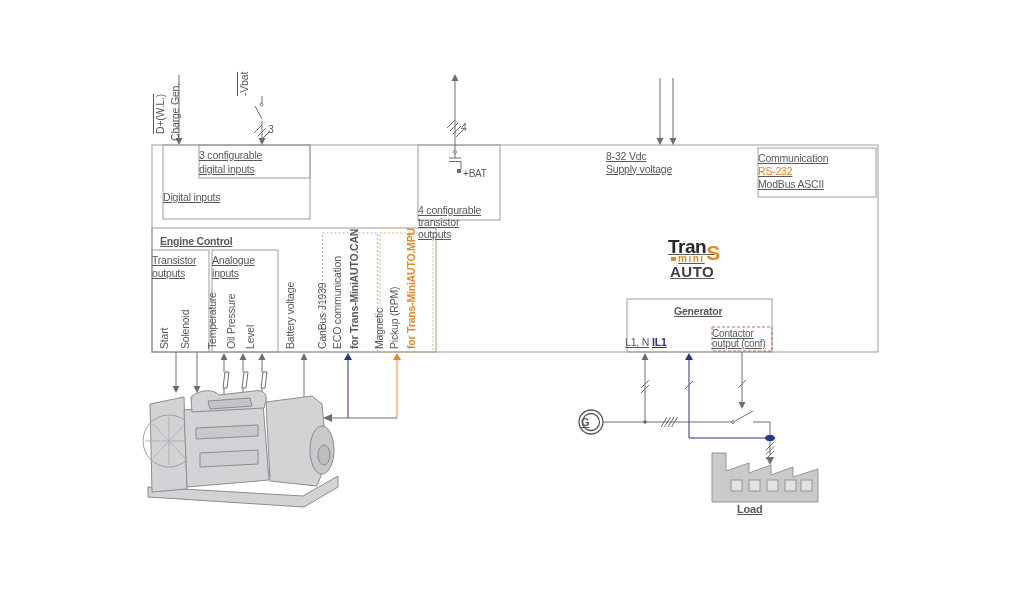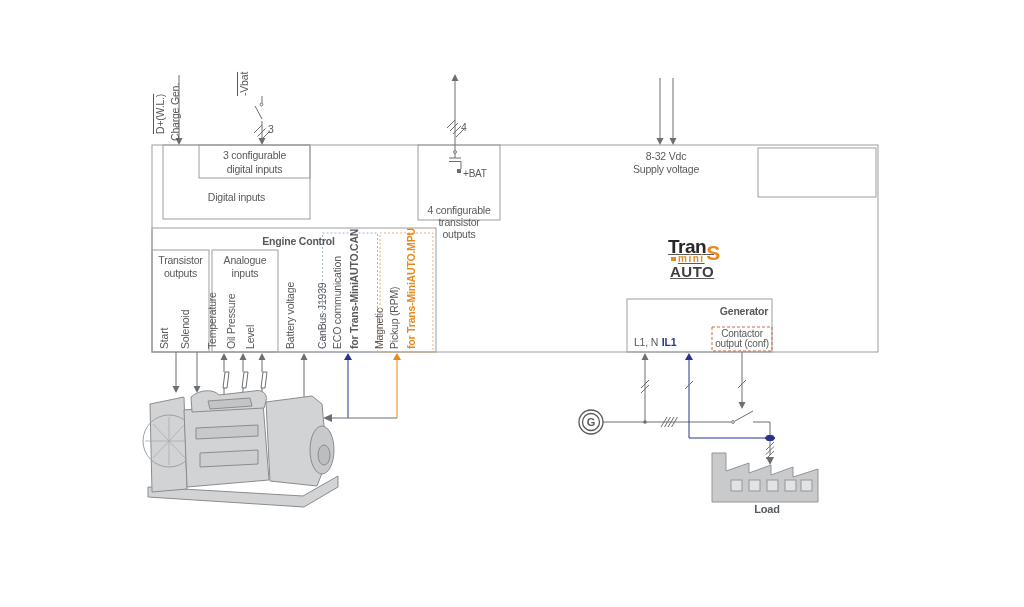--- a/index.html
+++ b/index.html
@@ -1,20 +1,20 @@
 <!DOCTYPE html>
 <html><head>
 <meta charset="utf-8">
 <style>
   html,body{margin:0;padding:0;background:#ffffff;}
   .canvas{position:relative;width:1024px;height:607px;background:#ffffff;overflow:hidden;
           font-family:"Liberation Sans", sans-serif;color:#58595b;}
   .art{position:absolute;left:0;top:0;width:1024px;height:607px;}
   .lbl{position:absolute;font-size:10.5px;line-height:12px;letter-spacing:-0.2px;color:#58595b;white-space:nowrap;}
-  .ctr{text-align:center;white-space:normal;}
+  .ctr{white-space:normal;text-decoration:underline;}
   .bold{font-weight:bold;}
   .blue{color:#27348b;}
   .orange{color:#ee8222;}
   .tiny{font-size:10px;line-height:10px;}
   .vlabel{position:absolute;font-size:10.5px;line-height:11px;height:11px;letter-spacing:-0.2px;
           white-space:nowrap;transform:rotate(-90deg);transform-origin:0 100%;color:#58595b;}
   .overl{text-decoration:overline;}
   .logo{position:absolute;left:668px;top:234px;width:80px;text-decoration:underline;}
   .logo .t1{font-size:19px;font-weight:bold;color:#2b2728;letter-spacing:-0.5px;}
   .logo .t2{font-size:21px;font-weight:bold;color:#e8891f;position:relative;top:7px;left:0px;}
@@ -213,28 +213,33 @@
     <span>4 configurable</span><br>
     <span>transistor</span><br>
     <span>outputs</span>
   </div>
 
   <div class="lbl ctr" style="left:606px;top:150px;width:120px;line-height:12.5px;">
     <span>8-32 Vdc</span><br>
     <span>Supply voltage</span>
   </div>
 
+  <div class="lbl ctr" style="left:758px;top:152px;width:118px;line-height:13px;">
+    <span>Communication</span><br>
+    <span class="orange">RS-232</span><br>
+    <span>ModBus ASCII</span>
+  </div>
 
   <div class="logo">
     <span class="t1">Tran</span><span class="t2">S</span>
     <span class="t3"><span class="sq"></span><span>mini</span></span>
     <span class="t4">AUTO</span>
   </div>
 
-  <div class="lbl bold ctr" style="left:176px;top:235px;width:245px;">Engine Control</div>
+  <div class="lbl bold ctr" style="left:160px;top:235px;width:245px;">Engine Control</div>
 
   <div class="lbl ctr" style="left:152px;top:254px;width:57px;line-height:13px;">
     <span>Transistor</span><br>
     <span>outputs</span>
   </div>
   <div class="lbl ctr" style="left:212px;top:254px;width:66px;line-height:13px;">
     <span>Analogue</span><br>
     <span>inputs</span>
   </div>
 

